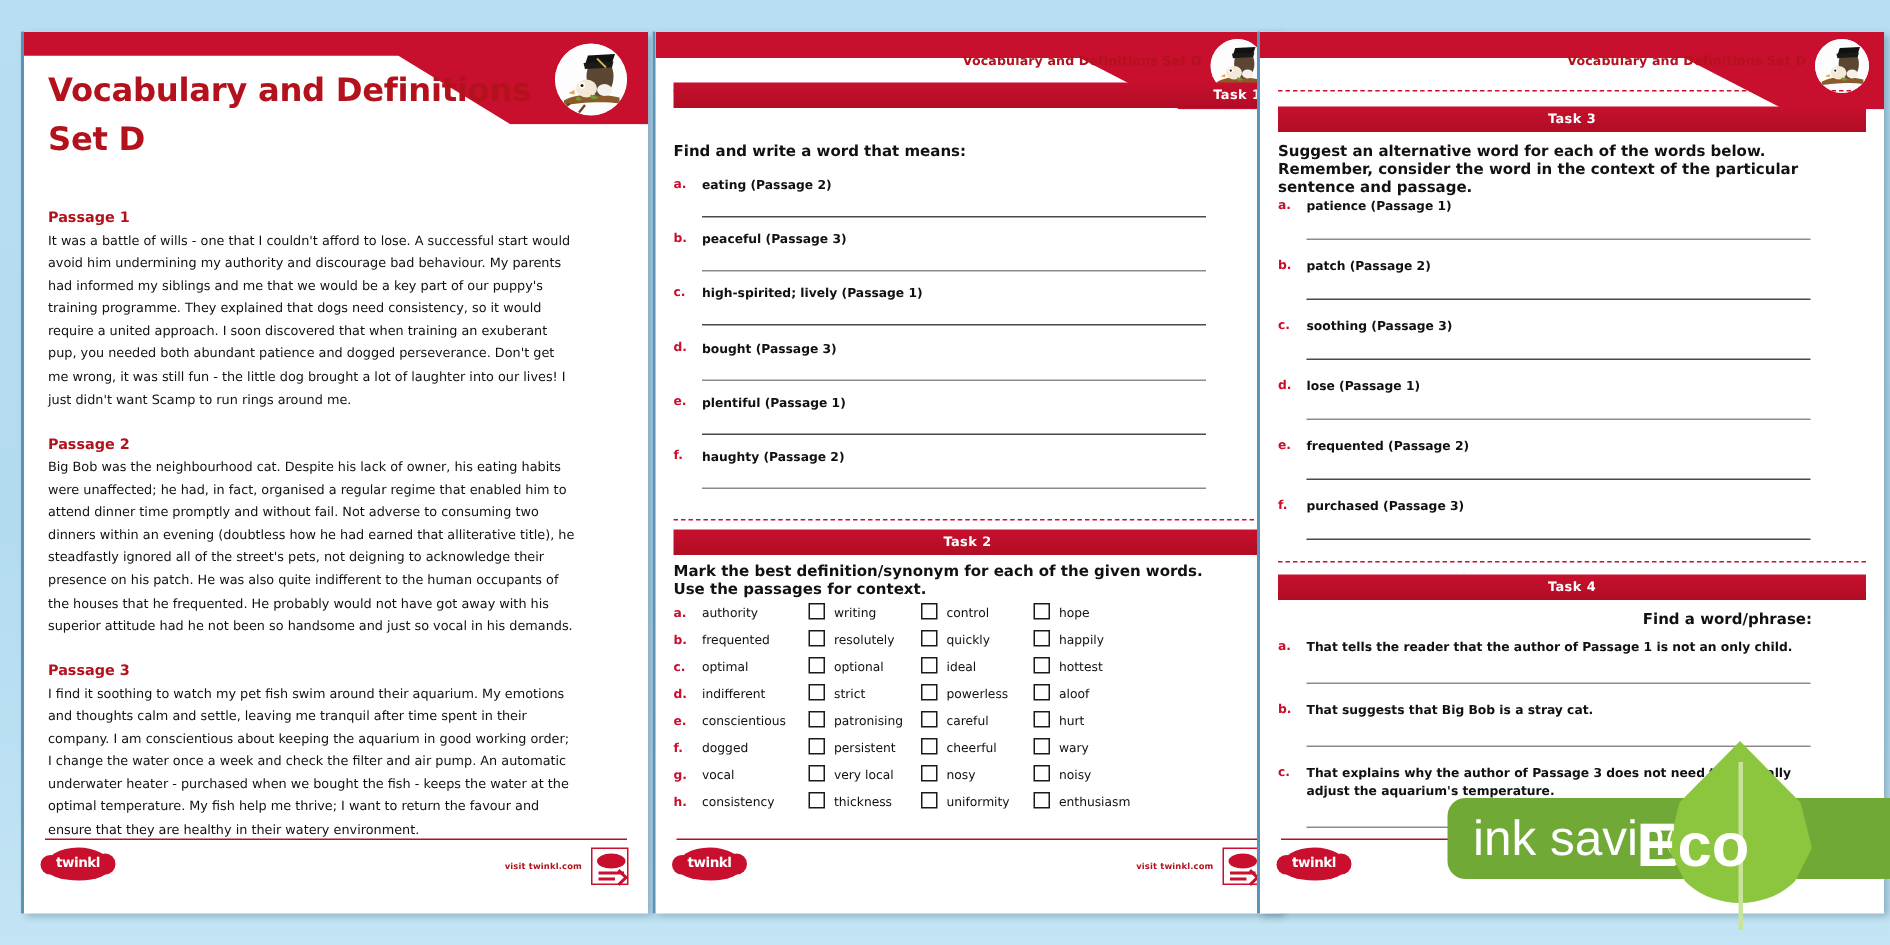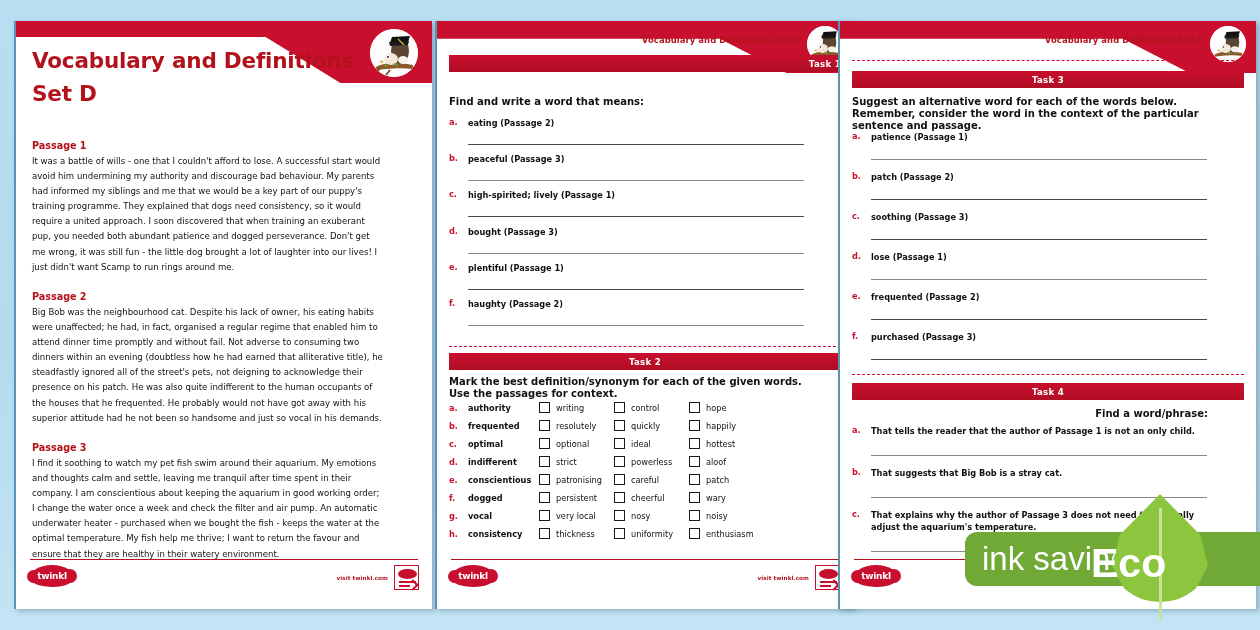--- a/index.html
+++ b/index.html
@@ -174,21 +174,21 @@
     height: 18px;
     font-family: "DejaVu Sans", sans-serif;
     font-size: 8.2px;
   }
   .t2-row .marker {
     position: absolute; left: 0; top: 2px;
     color: #c8102e; font-weight: bold;
   }
   .t2-row .word {
     position: absolute; left: 19px; top: 2px;
-    color: #111111; font-weight: bold;
+    color: #111111; font-weight: normal;
   }
   .t2-opt { position: absolute; top: 0; }
   .t2-opt .box {
     position: absolute; left: 0; top: 1px;
     width: 11px; height: 11px;
     border: 1.4px solid #1a1a1a;
     background: #fff;
   }
   .t2-opt .lbl {
     position: absolute; left: 17px; top: 2px;
@@ -531,21 +531,21 @@
     <span class="t2-opt c1">
         <span class="box"></span>
         <span class="lbl">patronising</span>
       </span>
     <span class="t2-opt c2">
         <span class="box"></span>
         <span class="lbl">careful</span>
       </span>
     <span class="t2-opt c3">
         <span class="box"></span>
-        <span class="lbl">patch</span>
+        <span class="lbl">hurt</span>
       </span>
   </div>
   <div class="t2-row" style="top:470px;">
     <span class="marker">f.</span>
     <span class="word">dogged</span>
     <span class="t2-opt c1">
         <span class="box"></span>
         <span class="lbl">persistent</span>
       </span>
     <span class="t2-opt c2">

